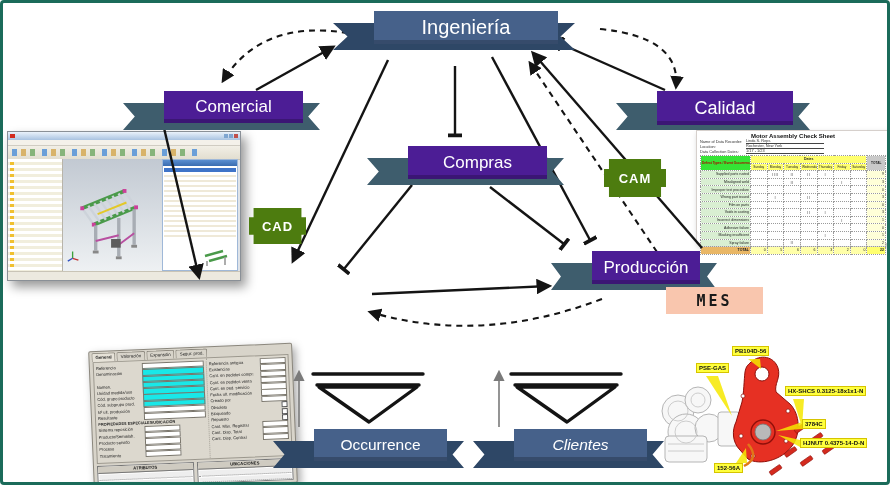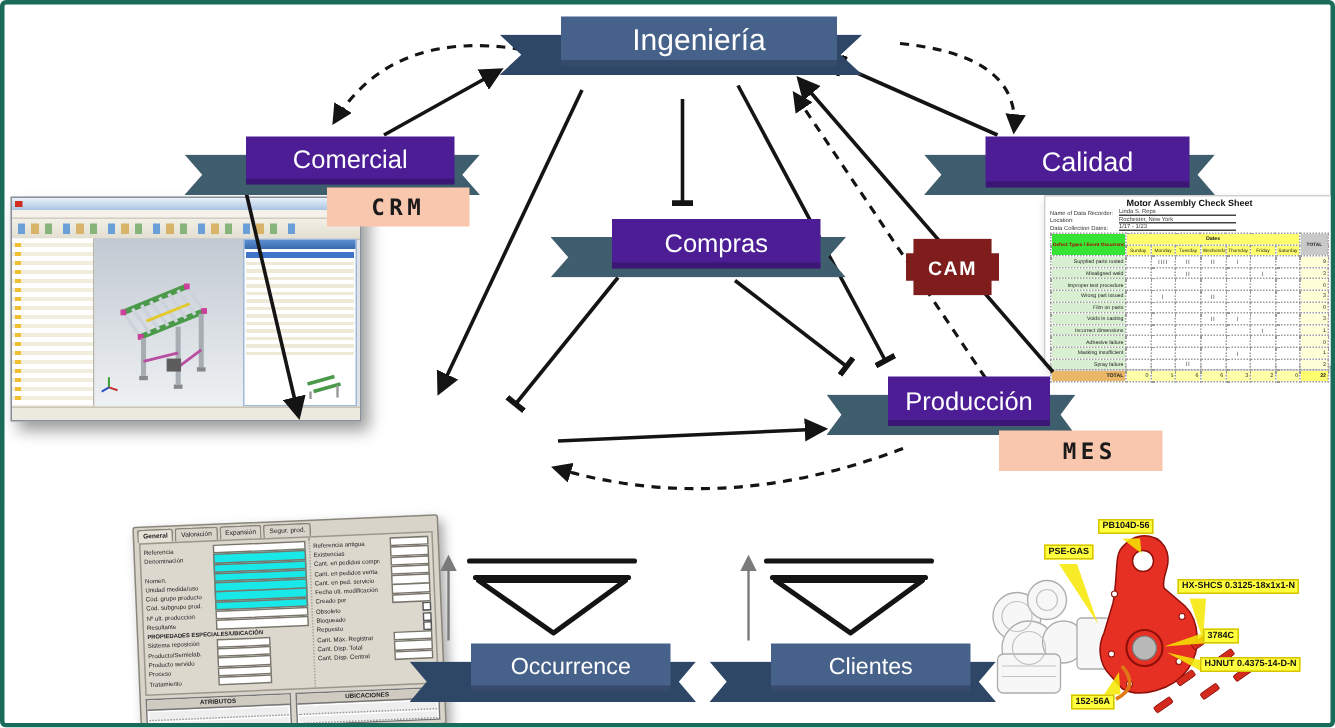--- a/index.html
+++ b/index.html
@@ -13,21 +13,21 @@
   .ribbon .wing{position:absolute;left:-17px;right:-17px;top:12px;height:27px;
     clip-path:polygon(0 0,100% 0,94% 50%,100% 100%,0 100%,6% 50%);}
   .ribbon .box{position:relative;display:flex;align-items:center;justify-content:center;
     color:#fff;height:100%;box-shadow:inset 0 -4px 0 rgba(0,0,0,.22);margin-left:24px;}
   .navy .wing{background:#2e4766;} .navy .box{background:#46618a;}
   .green .wing{background:#3e5d6d;} .green .box{background:#4c1d95;}
 
   
   .tag{position:absolute;z-index:32;background:#f9c6ae;display:flex;align-items:center;justify-content:center;
     font-family:"DejaVu Sans Mono",monospace;font-weight:bold;color:#1a1a1a;letter-spacing:3px;font-size:15px;}
-  .plaque{position:absolute;z-index:32;background:#7f1d1d;color:#fff;display:flex;align-items:center;justify-content:center;
+  .plaque{position:absolute;z-index:32;background:#4d7c0f;color:#fff;display:flex;align-items:center;justify-content:center;
     font-weight:bold;font-size:13px;letter-spacing:1px;
     clip-path:polygon(0 26%,8% 26%,8% 0,92% 0,92% 26%,100% 26%,100% 74%,92% 74%,92% 100%,8% 100%,8% 74%,0 74%);}
 
   
   .flow{position:absolute;left:0;top:0;z-index:20;pointer-events:none;}
   .ln{stroke:#141414;stroke-width:2.4;fill:none;}
   .dash{stroke-dasharray:6 5;stroke-width:2.1;}
   .gln{stroke:#7a7a7a;stroke-width:1.6;fill:none;}
   .funl{stroke:#141414;stroke-width:3.4;fill:none;stroke-linecap:round;stroke-linejoin:round;}
 
@@ -603,20 +603,20 @@
   <div class="ribbon green" style="left:565px;top:248px;width:132px;height:33px;">
     <div class="wing"></div>
     <div class="box" style="font-size:17px;">Producción</div>
   </div>
   <div class="ribbon navy" style="left:287px;top:426px;width:157px;height:32px;">
     <div class="wing"></div>
     <div class="box" style="font-size:15.5px;">Occurrence</div>
   </div>
   <div class="ribbon navy" style="left:487px;top:426px;width:157px;height:32px;">
     <div class="wing"></div>
-    <div class="box" style="font-size:15.5px;">Clientes</div>
-  </div>
-
-  <div class="tag" style="left:215px;top:122px;width:95px;height:26px;">CRM</div>
-  <div class="tag" style="left:663px;top:284px;width:97px;height:27px;padding-left:12px;">MES</div>
+    <div class="box" style="font-size:15.5px;font-style:italic;">Clientes</div>
+  </div>
+
+  <div class="tag" style="left:663px;top:284px;width:97px;height:27px;">MES</div>
+  <div class="plaque" style="left:246px;top:205px;width:57px;height:36px;">CAD</div>
   <div class="plaque" style="left:601px;top:156px;width:62px;height:38px;">CAM</div>
 
 </div>
 
 </body></html>

